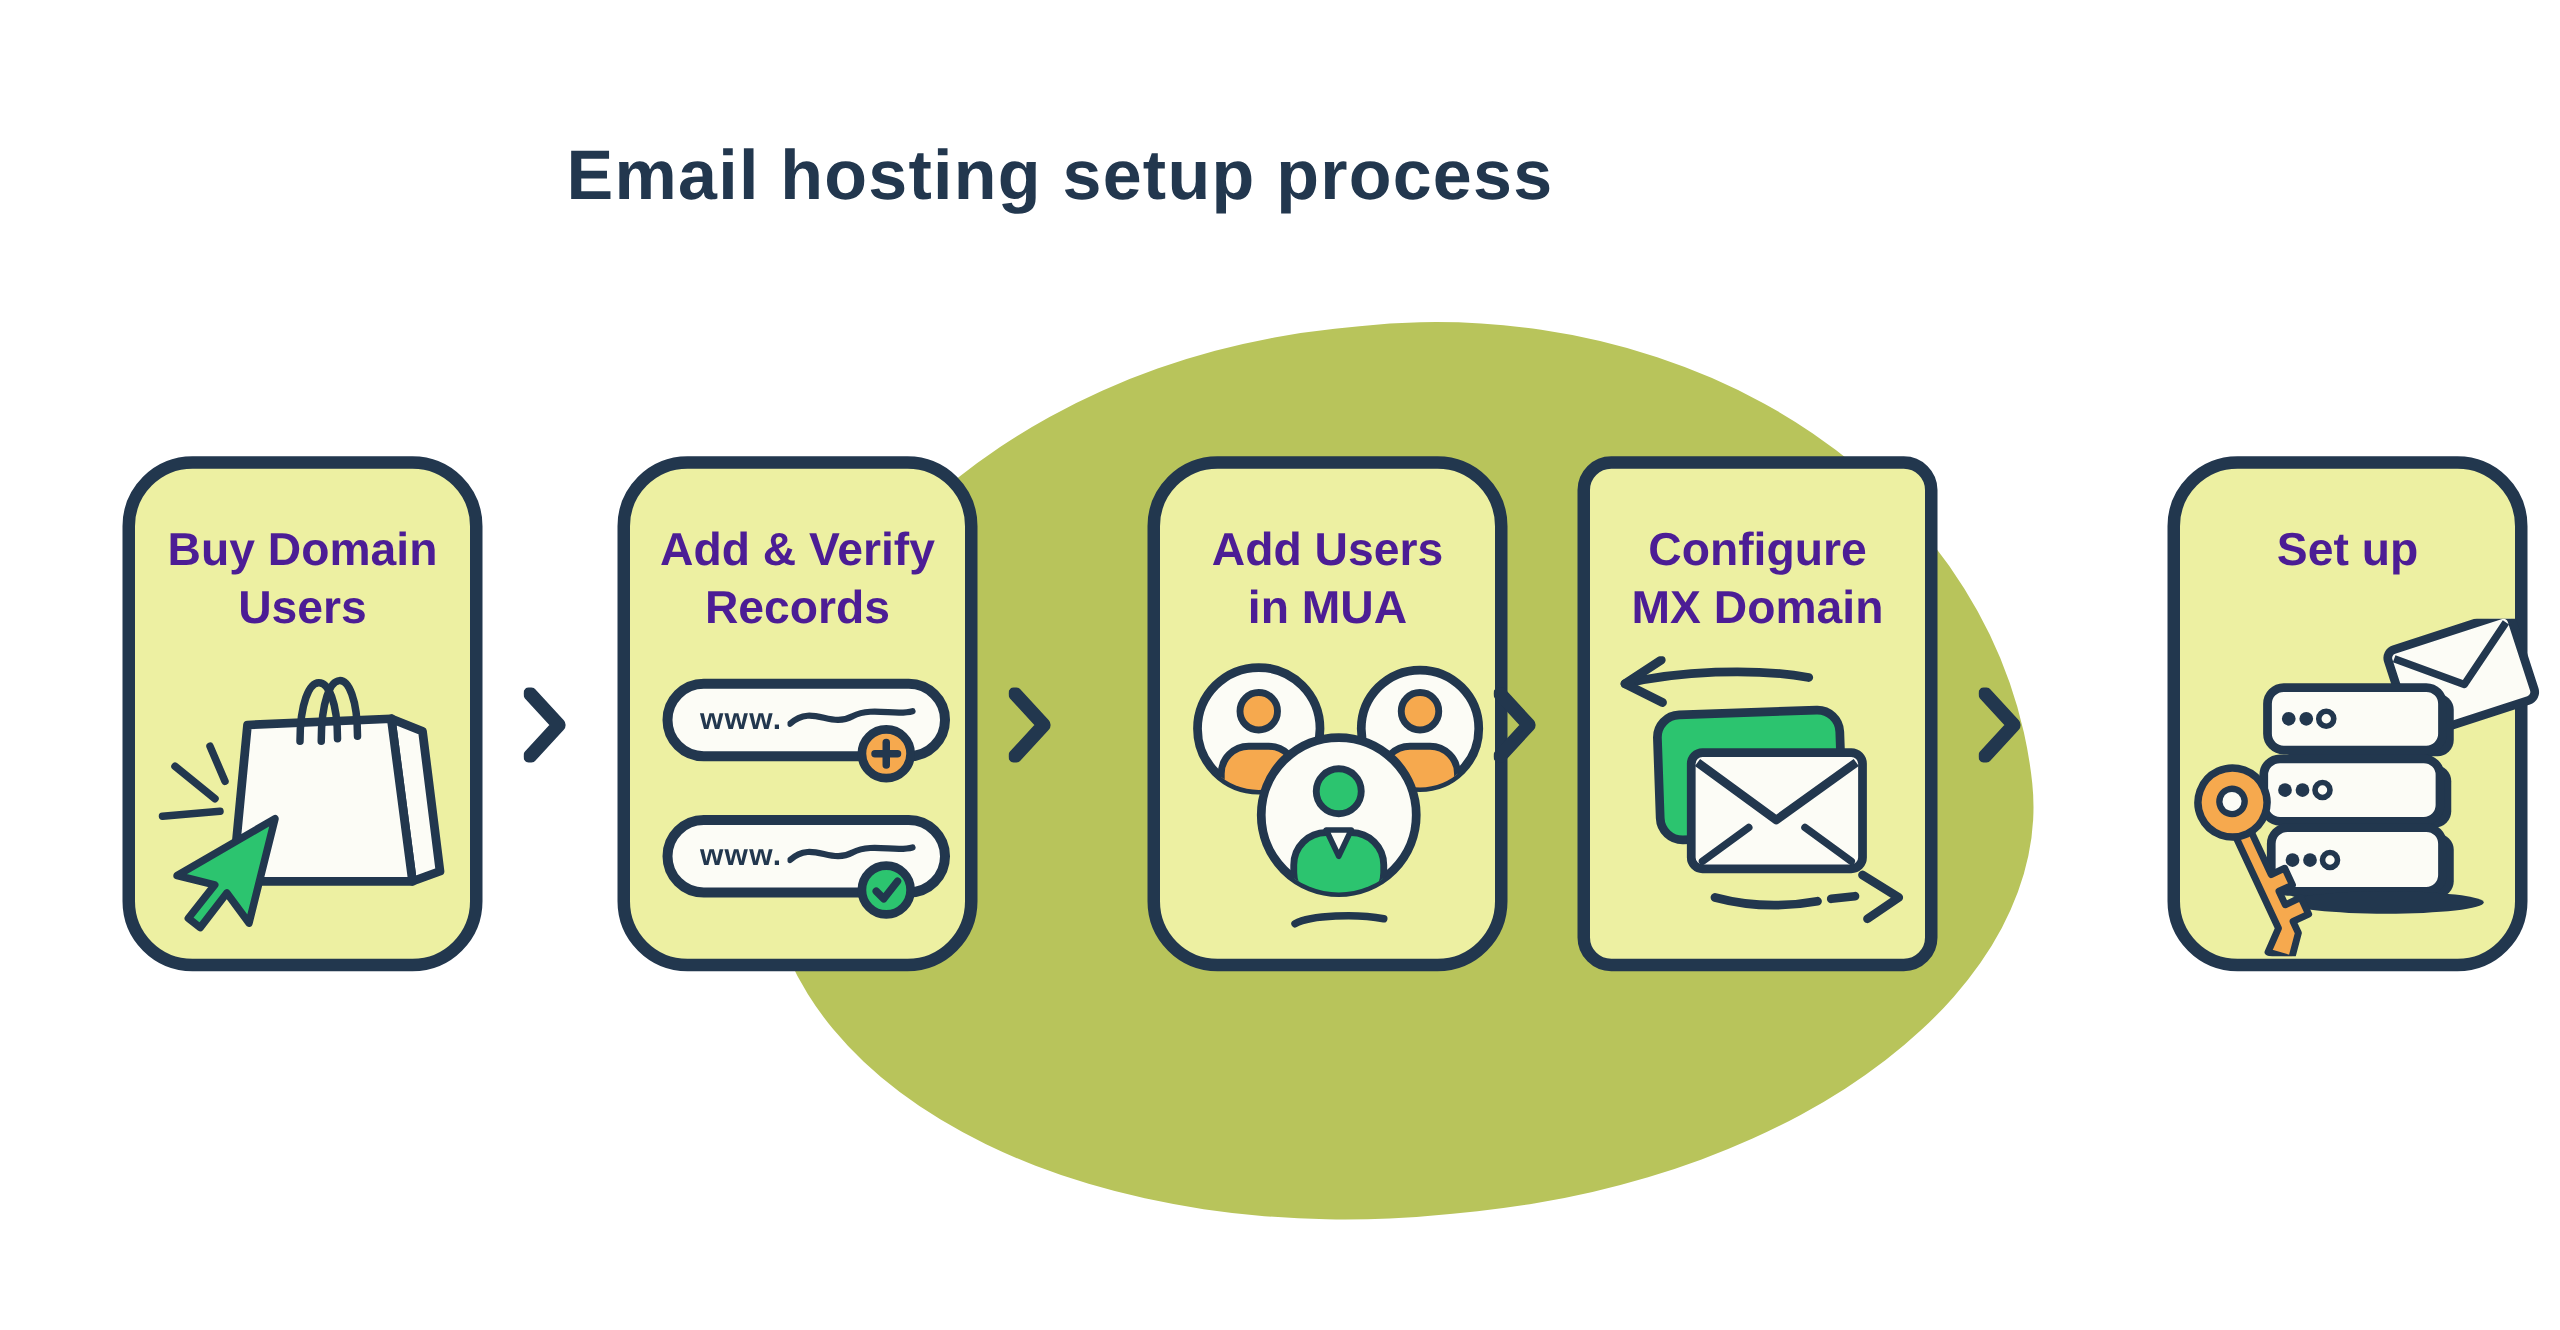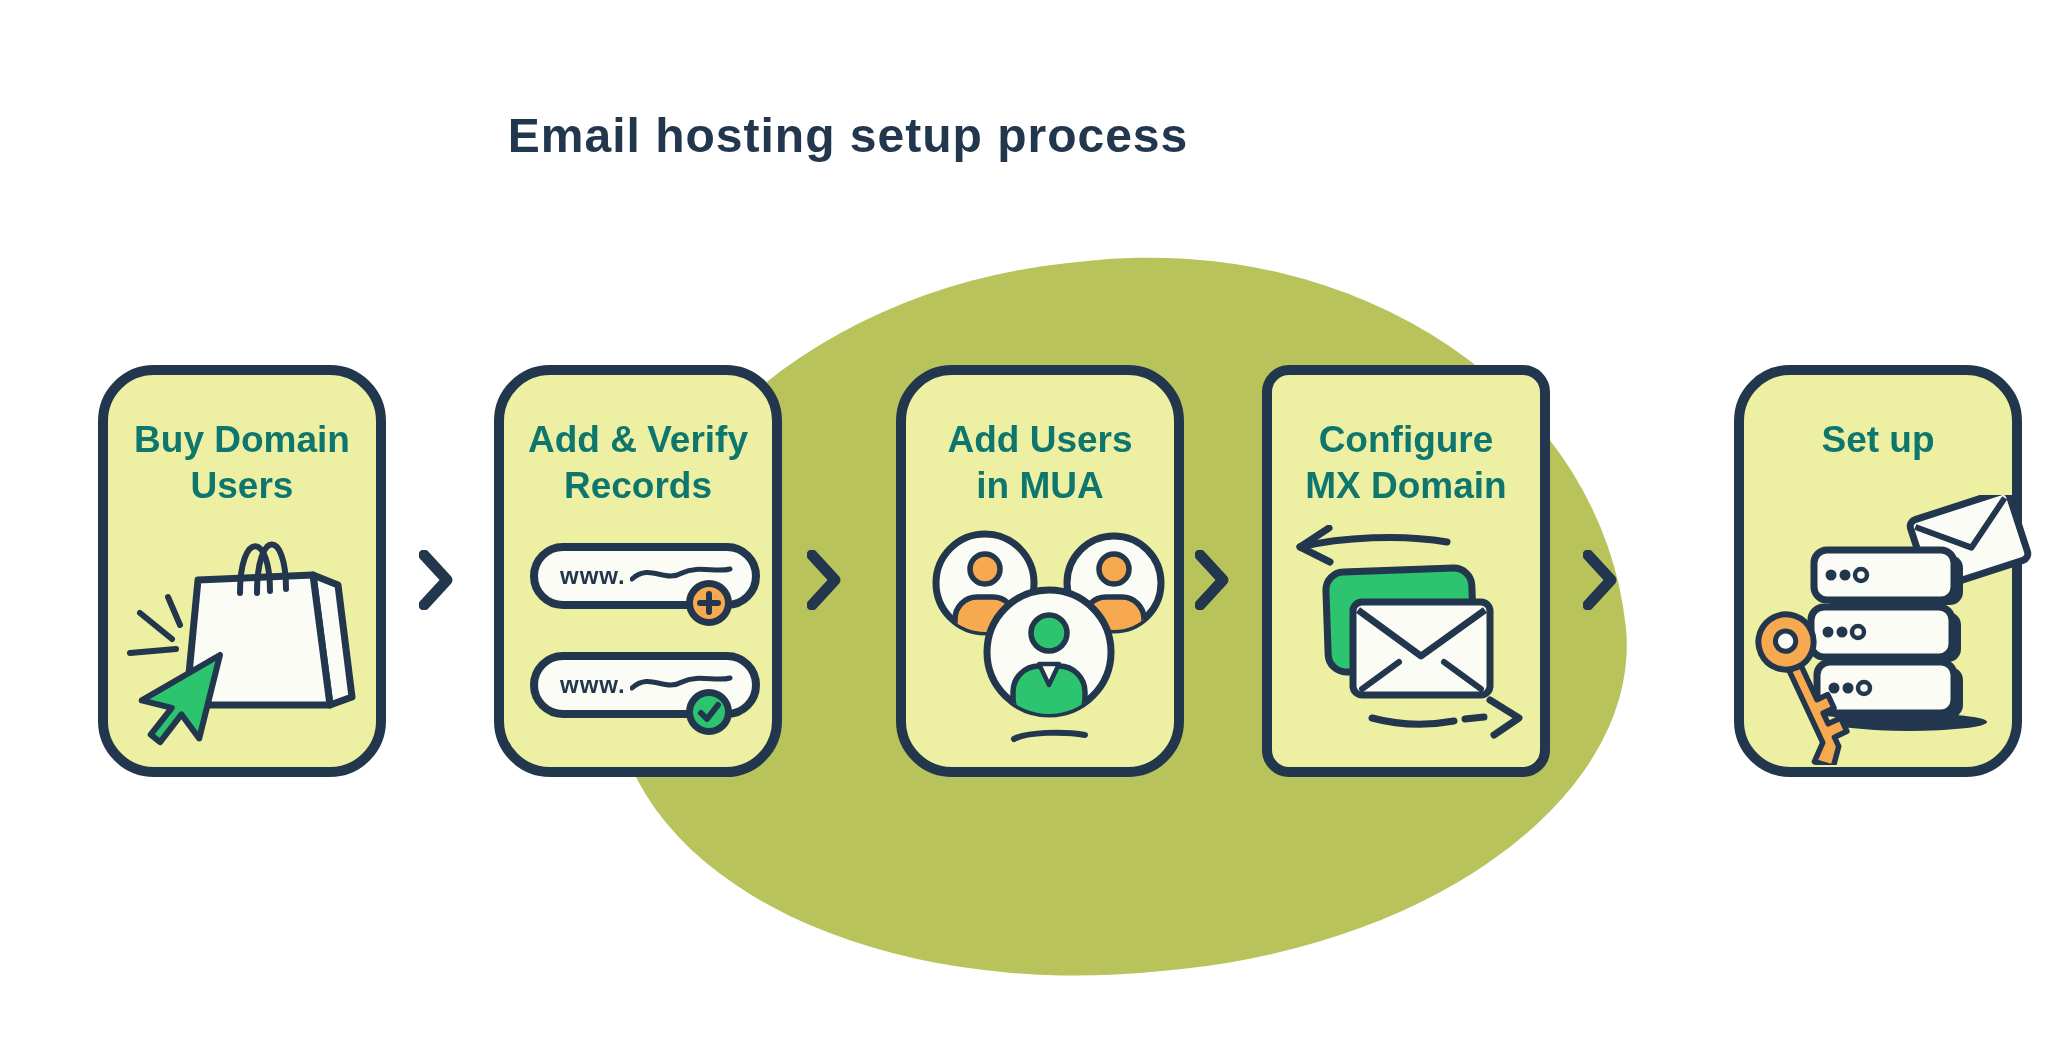--- a/index.html
+++ b/index.html
@@ -2,34 +2,34 @@
 <html><head>
 <meta charset="utf-8">
 <style>
   html,body{margin:0;padding:0;background:#ffffff;}
   .stage{
     position:relative;width:2048px;height:1064px;overflow:hidden;
     font-family:"Liberation Sans", sans-serif;background:#ffffff;
   }
   .page-title{
     position:absolute;left:0;top:112px;width:1696px;text-align:center;
-    font-size:48px;font-weight:bold;letter-spacing:1px;color:#22374e;line-height:1;
+    font-size:56px;font-weight:bold;letter-spacing:1px;color:#22374e;line-height:1;
   }
   .blob{
     position:absolute;left:608px;top:260px;width:1014px;height:714px;
     background:#b8c45b;border-radius:50% 50% 48% 52% / 56% 60% 42% 46%;
     transform:rotate(-6deg);z-index:1;
   }
   .card{
     position:absolute;top:365px;width:288px;height:412px;box-sizing:border-box;
     background:#edf0a2;border:10px solid #22374e;border-radius:56px;z-index:2;
   }
   .card-title{
     margin-top:42px;text-align:center;font-size:37px;font-weight:bold;
-    line-height:1.24;color:#0f766e;
+    line-height:1.24;color:#4c1d95;
   }
   .icon-wrap{position:absolute;left:0;top:140px;width:288px;}
   .chev{position:absolute;top:550px;width:34px;height:60px;z-index:2;}
   
   .pill{
     position:absolute;left:26px;width:230px;height:66px;box-sizing:border-box;
     background:#fcfcf6;border:8px solid #22374e;border-radius:36px;
     display:flex;align-items:center;padding-left:22px;
   }
   .pill .www{font-size:24px;font-weight:bold;color:#22374e;letter-spacing:1px;}
@@ -104,21 +104,21 @@
           <path d="M7,16 L13,22 L24,8" fill="none" stroke="#22374e" stroke-width="6" stroke-linecap="round" stroke-linejoin="round"></path>
         </svg>
       </div>
     </div>
   </div>
 
   <svg class="chev" style="left:807px;" viewBox="0 0 34 60">
     <polyline points="5,5 28,30 5,55" fill="none" stroke="#22374e" stroke-width="11" stroke-linecap="round" stroke-linejoin="round"></polyline>
   </svg>
 
-  <div class="card" style="left:896px;">
+  <div class="card" style="left:918px;">
     <div class="card-title">
       <span>Add Users</span><br>
       <span>in MUA</span>
     </div>
     <div class="icon-wrap" style="left:16px;top:150px;">
       <svg width="256" height="230" viewBox="0 0 256 230">
         <defs>
           <clipPath id="clipL">
               <circle cx="63" cy="58" r="49"></circle>
             </clipPath>

